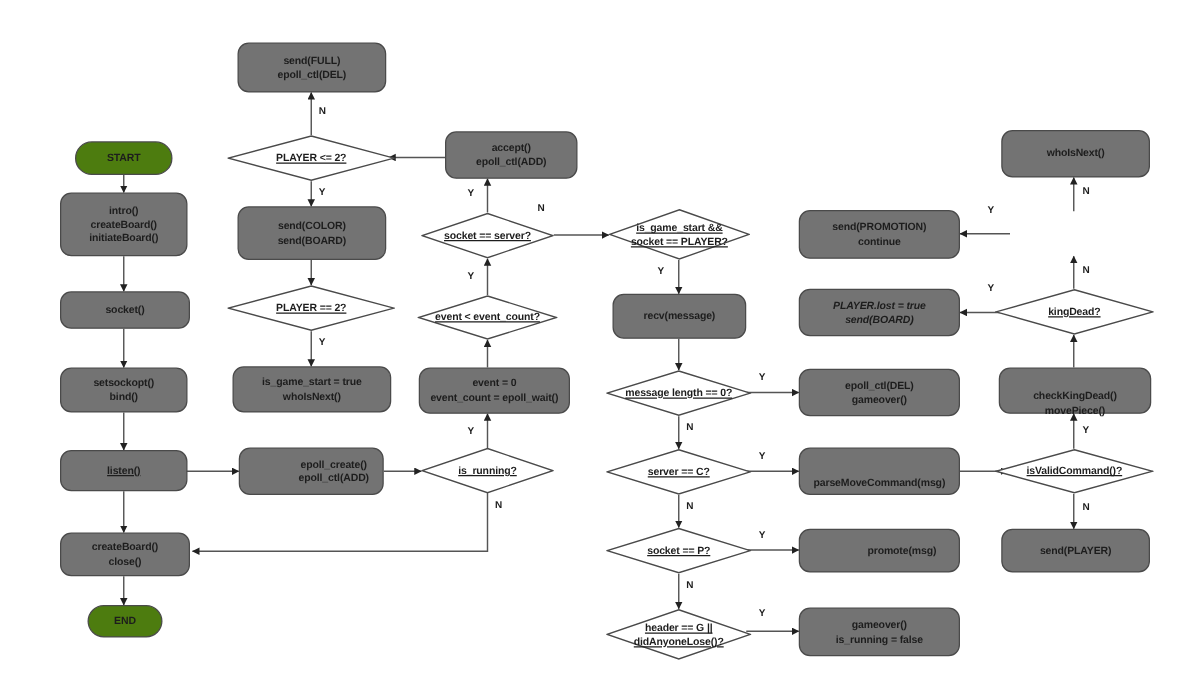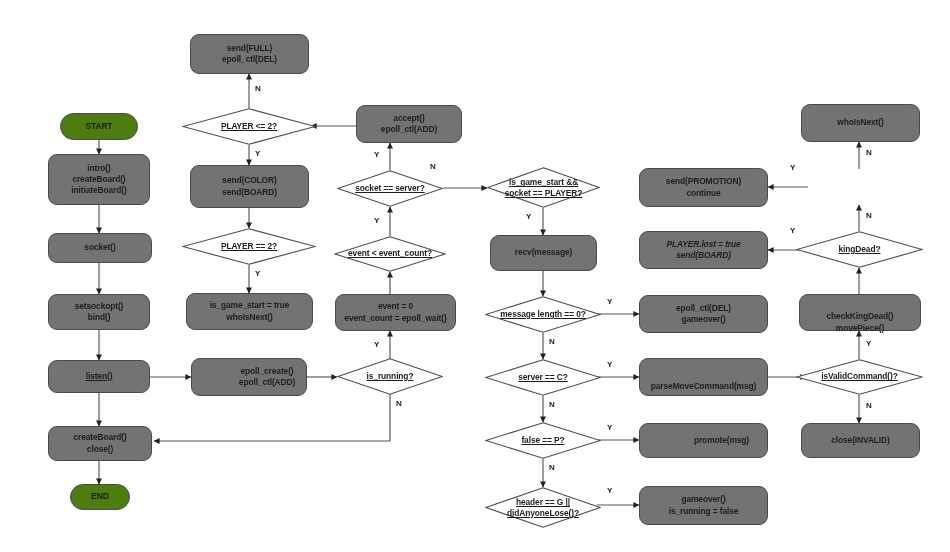--- a/index.html
+++ b/index.html
@@ -274,21 +274,21 @@
     <svg class="dshape" viewBox="0 0 116 37" preserveAspectRatio="none">
       <polygon points="58,0.8 115.2,18.5 58,36.2 0.8,18.5" fill="#ffffff" stroke="#4a4a4a" stroke-width="1.1"></polygon>
     </svg>
     <span class="dlabel">server == C?</span>
   </div>
 
   <div class="node dec" style="left:485px;top:422px;width:116px;height:37px;">
     <svg class="dshape" viewBox="0 0 116 37" preserveAspectRatio="none">
       <polygon points="58,0.8 115.2,18.5 58,36.2 0.8,18.5" fill="#ffffff" stroke="#4a4a4a" stroke-width="1.1"></polygon>
     </svg>
-    <span class="dlabel">false == P?</span>
+    <span class="dlabel">socket == P?</span>
   </div>
 
   <div class="node dec" style="left:485px;top:487px;width:116px;height:41px;">
     <svg class="dshape" viewBox="0 0 116 41" preserveAspectRatio="none">
       <polygon points="58,0.8 115.2,20.5 58,40.2 0.8,20.5" fill="#ffffff" stroke="#4a4a4a" stroke-width="1.1"></polygon>
     </svg>
     <span class="dlabel" style="white-space:pre-line;line-height:1.2;">header == G ||
 didAnyoneLose()?</span>
   </div>
 
@@ -338,21 +338,21 @@
   </div>
 
   <div class="node dec" style="left:796px;top:359px;width:127px;height:36px;">
     <svg class="dshape" viewBox="0 0 127 36" preserveAspectRatio="none">
       <polygon points="63.5,0.8 126.2,18 63.5,35.2 0.8,18" fill="#ffffff" stroke="#4a4a4a" stroke-width="1.1"></polygon>
     </svg>
     <span class="dlabel">isValidCommand()?</span>
   </div>
 
   <div class="node proc" style="left:801px;top:423px;width:119px;height:35px;">
-    <span style="white-space:pre-line;">close(INVALID)</span>
+    <span style="white-space:pre-line;">send(PLAYER)</span>
   </div>
 
   <span class="edgelabel" style="left:255px;top:84px;">N</span>
   <span class="edgelabel" style="left:255px;top:149px;">Y</span>
   <span class="edgelabel" style="left:255px;top:269px;">Y</span>
 
   <span class="edgelabel" style="left:374px;top:150px;">Y</span>
   <span class="edgelabel" style="left:430px;top:162px;">N</span>
   <span class="edgelabel" style="left:374px;top:216px;">Y</span>
   <span class="edgelabel" style="left:374px;top:340px;">Y</span>

